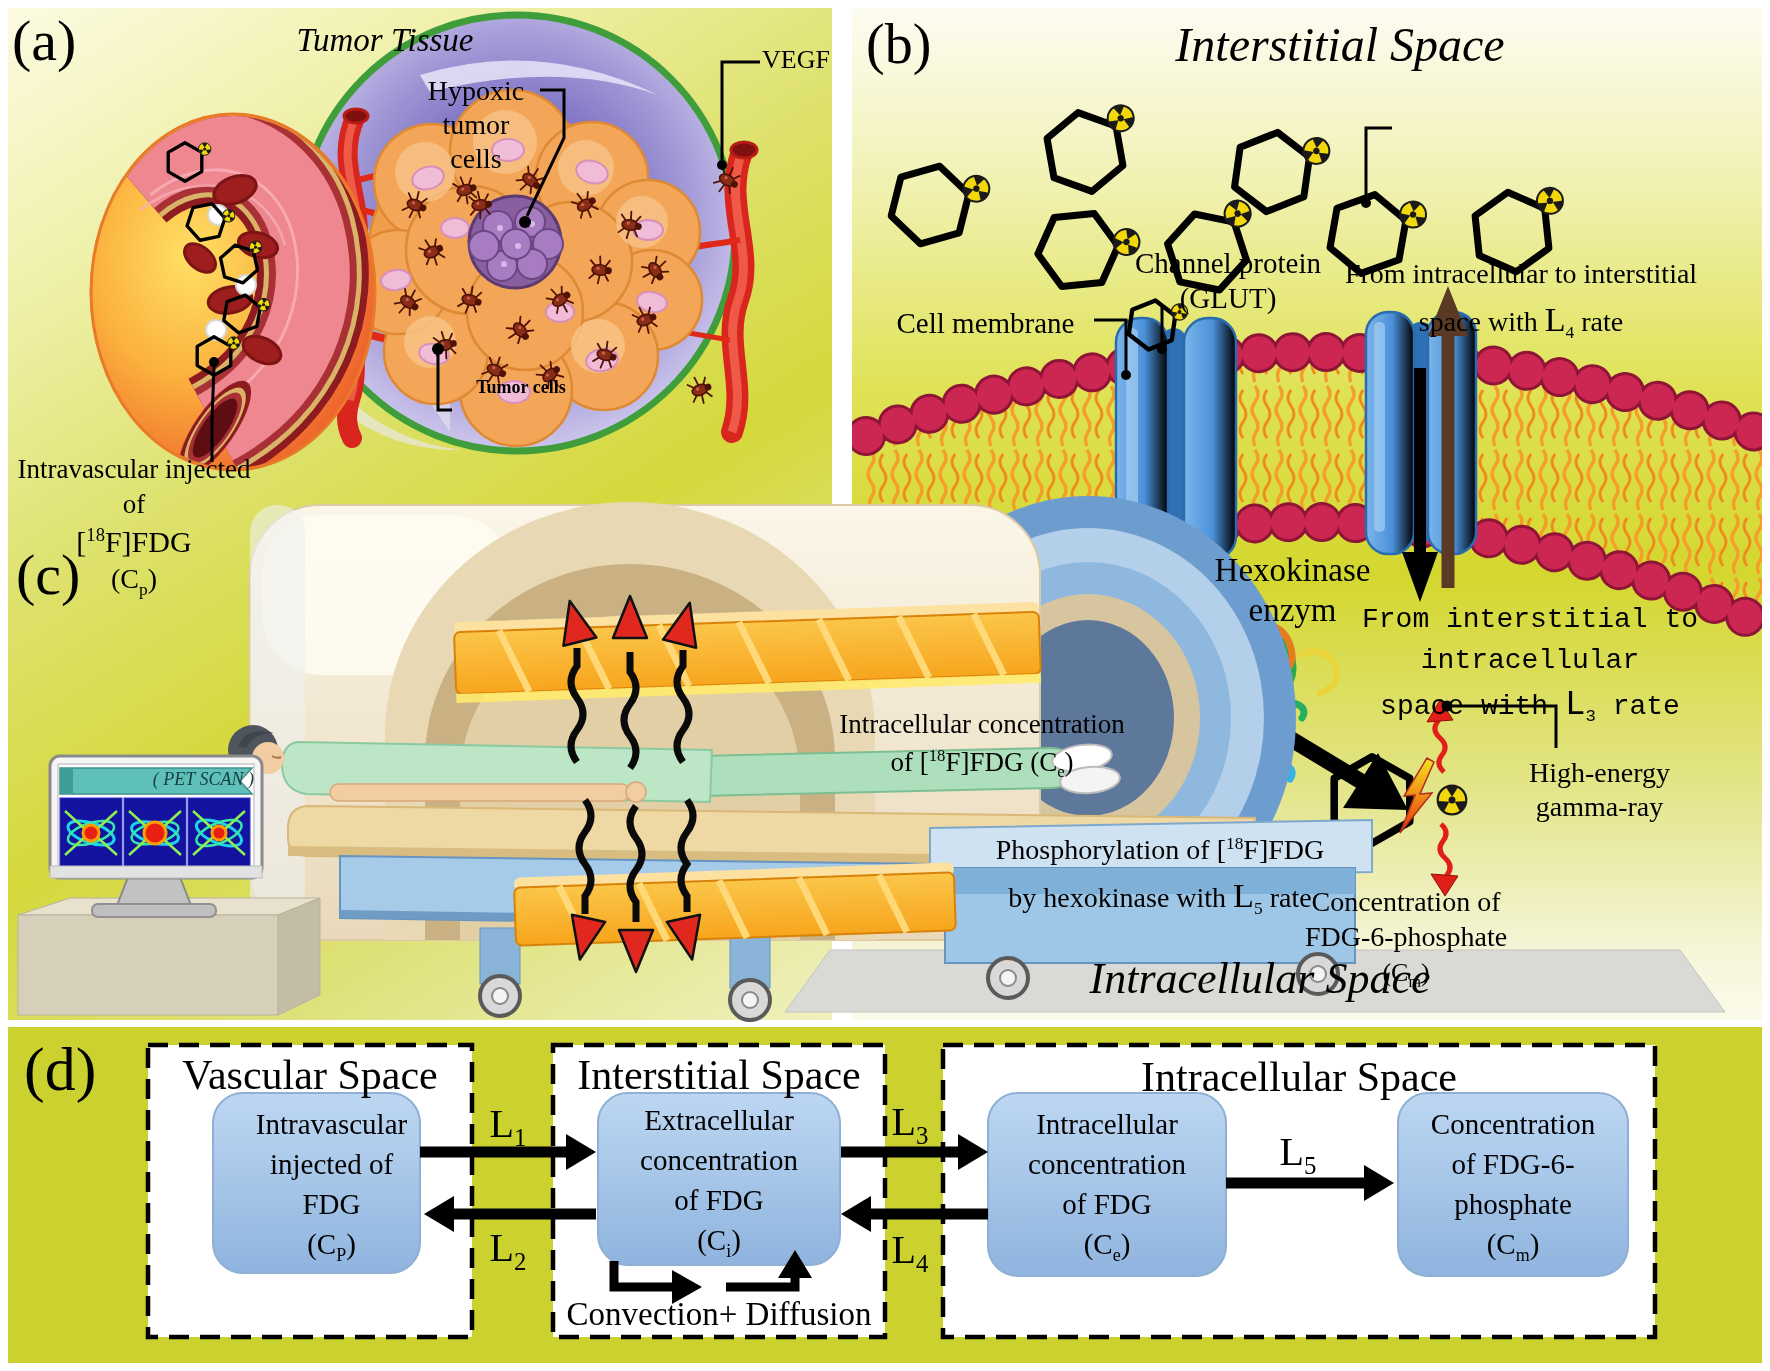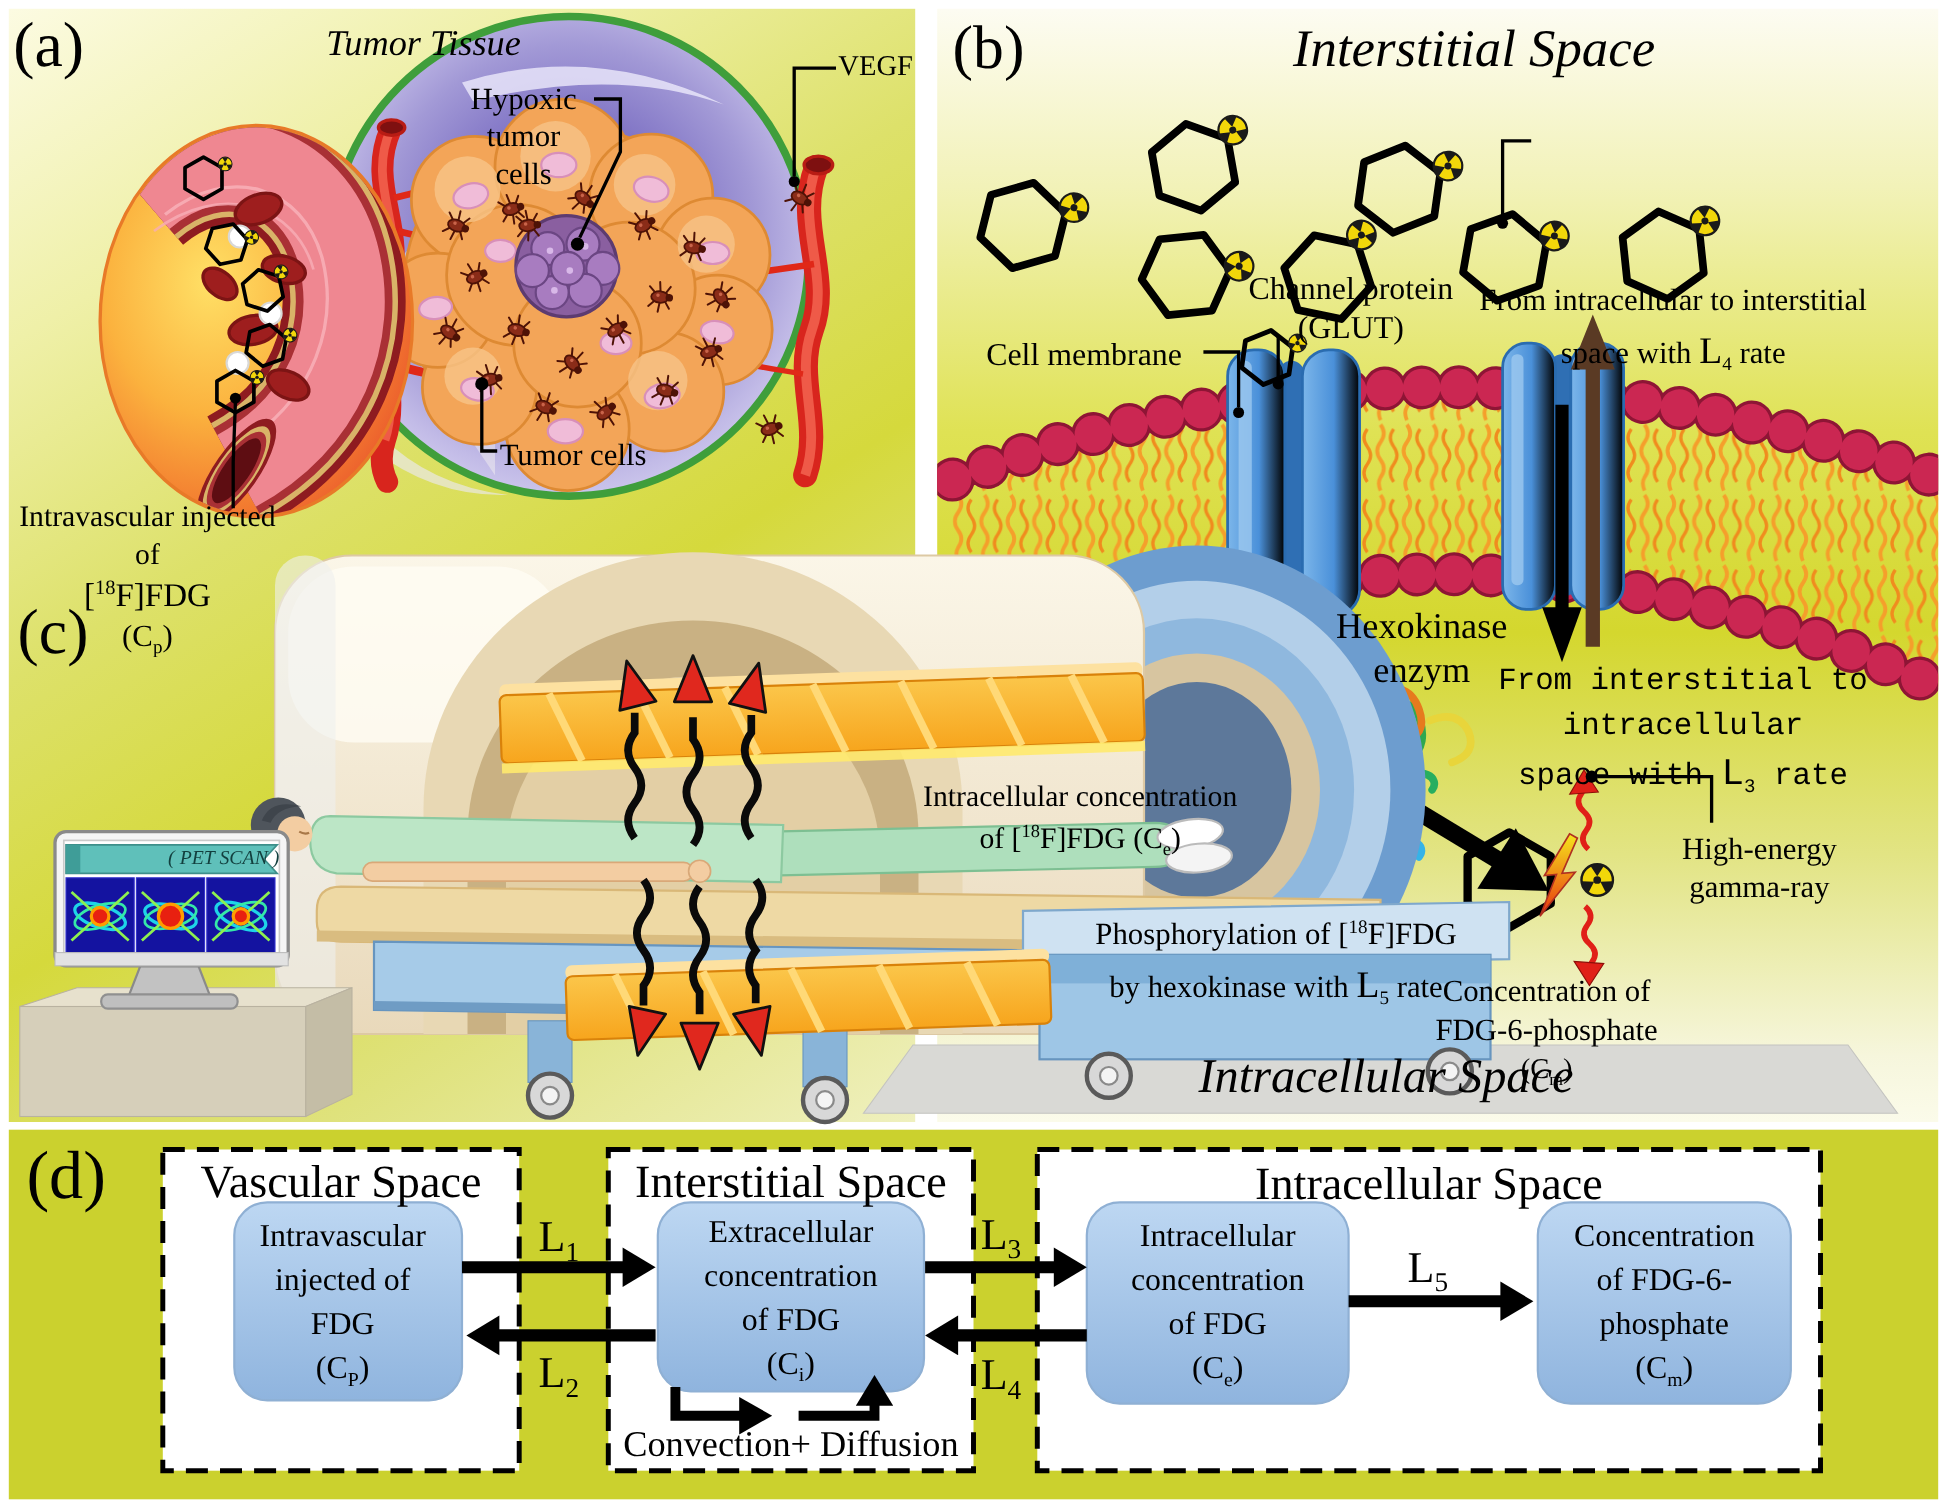--- a/index.html
+++ b/index.html
@@ -548,21 +548,21 @@
     </g>
   </svg>
 
   <div class="lbl tag" style="left:12px;top:6px;">(a)</div>
   <div class="lbl" style="left:392px;top:74px;width:168px;font-size:28px;">
     <span>Hypoxic tumor</span><br>
     <span>cells</span>
   </div>
   <div class="lbl ital" style="left:240px;top:20px;width:290px;font-size:33px;">Tumor Tissue</div>
   <div class="lbl" style="left:760px;top:44px;width:72px;font-size:26px;">VEGF</div>
-  <div class="lbl" style="left:450px;top:398px;width:142px;font-size:28px;">Tumor cells</div>
+  <div class="lbl" style="left:450px;top:377px;width:142px;font-size:18px;font-weight:bold;">Tumor cells</div>
   <div class="lbl" style="left:8px;top:452px;width:252px;font-size:27px;line-height:1.3;">
     <span>Intravascular injected of</span><br>
     <span style="font-size:30px;"><span>[</span><sup>18</sup><span>F]FDG</span></span><br>
     <span style="font-size:28px;"><span>(C</span><sub>p</sub><span>)</span></span>
   </div>
 
   <div class="lbl tag" style="left:866px;top:10px;font-size:56px;">(b)</div>
   <div class="lbl ital" style="left:1060px;top:16px;width:560px;font-size:48px;">Interstitial Space</div>
   <div class="lbl" style="left:878px;top:306px;width:215px;font-size:29px;">Cell membrane</div>
   <div class="lbl" style="left:1122px;top:246px;width:212px;font-size:29px;">
@@ -601,21 +601,21 @@
   <div class="lbl ital" style="left:1030px;top:952px;width:460px;font-size:44px;">Intracellular Space</div>
 
   <div class="lbl tag" style="left:16px;top:540px;">(c)</div>
   <div class="lbl ital" style="left:58px;top:769px;width:196px;font-size:18px;color:#123f3e;z-index:4;text-align:right;">( PET SCAN )</div>
 
   <div class="lbl tag" style="left:24px;top:1032px;font-size:62px;">(d)</div>
   <div class="lbl dtitle" style="left:148px;top:1050px;width:324px;z-index:4;">Vascular Space</div>
   <div class="lbl dtitle" style="left:553px;top:1050px;width:332px;z-index:4;">Interstitial Space</div>
   <div class="lbl dtitle" style="left:943px;top:1052px;width:712px;z-index:4;">Intracellular Space</div>
 
-  <div class="lbl dbox" style="left:208px;top:1104px;width:207px;z-index:4;">
+  <div class="lbl dbox" style="left:228px;top:1104px;width:207px;z-index:4;">
     <span>Intravascular</span><br>
     <span>injected of</span><br>
     <span>FDG</span><br>
     <span>(C</span><sub>P</sub><span>)</span>
   </div>
   <div class="lbl dbox" style="left:598px;top:1100px;width:242px;z-index:4;">
     <span>Extracellular</span><br>
     <span>concentration</span><br>
     <span>of FDG</span><br>
     <span>(C</span><sub>i</sub><span>)</span>

